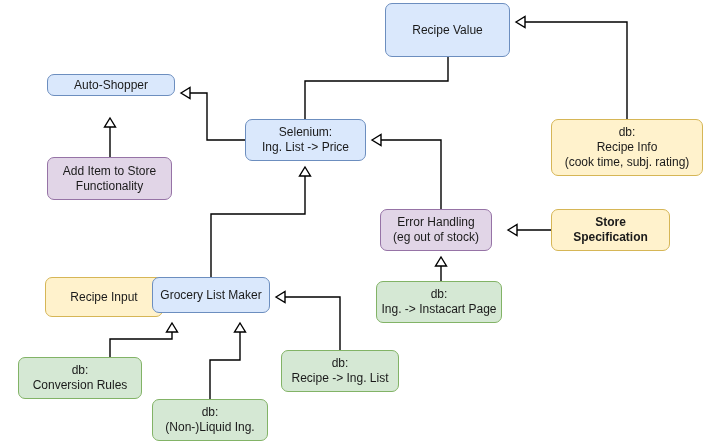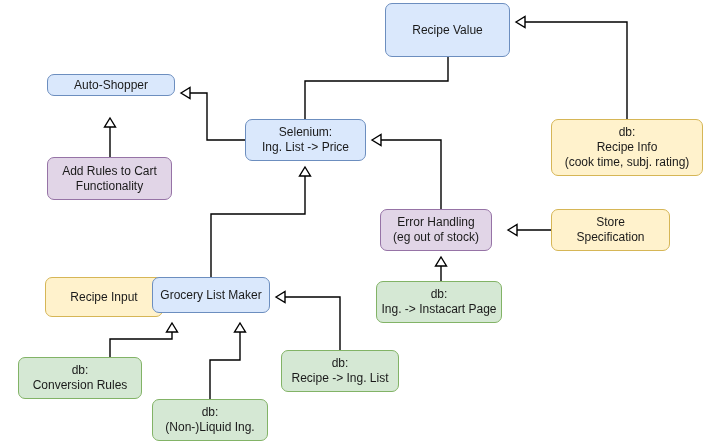--- a/index.html
+++ b/index.html
@@ -111,28 +111,28 @@
       <div class="node fill-blue" style="left: 245px; top: 119px; width: 121px; height: 42px;">
         <span class="lines">Selenium:
 Ing. List -&gt; Price</span>
       </div>
       <div class="node fill-yellow" style="left: 551px; top: 119px; width: 152px; height: 57px;">
         <span class="lines">db:
 Recipe Info
 (cook time, subj. rating)</span>
       </div>
       <div class="node fill-purple" style="left: 47px; top: 157px; width: 125px; height: 43px;">
-        <span class="lines">Add Rules to Cart
+        <span class="lines">Add Item to Store
 Functionality</span>
       </div>
       <div class="node fill-purple" style="left: 380px; top: 209px; width: 112px; height: 42px;">
         <span class="lines">Error Handling
 (eg out of stock)</span>
       </div>
-      <div class="node fill-yellow" style="left: 551px; top: 209px; width: 119px; height: 42px;">
+      <div class="node fill-yellow" style="left: 551px; top: 209px; width: 119px; height: 42px; font-weight: bold;">
         <span class="lines">Store
 Specification</span>
       </div>
       <div class="node fill-yellow" style="left: 8px; top: 277px; width: 118px; height: 40px; margin-left: 37px;">
         <span class="lines">Recipe Input</span>
       </div>
       <div class="node fill-blue" style="left: 152px; top: 277px; width: 118px; height: 36px; justify-content: flex-end;">
         <span class="lines">Grocery List Maker</span>
       </div>
       <div class="node fill-green" style="left: 376px; top: 281px; width: 126px; height: 42px;">

